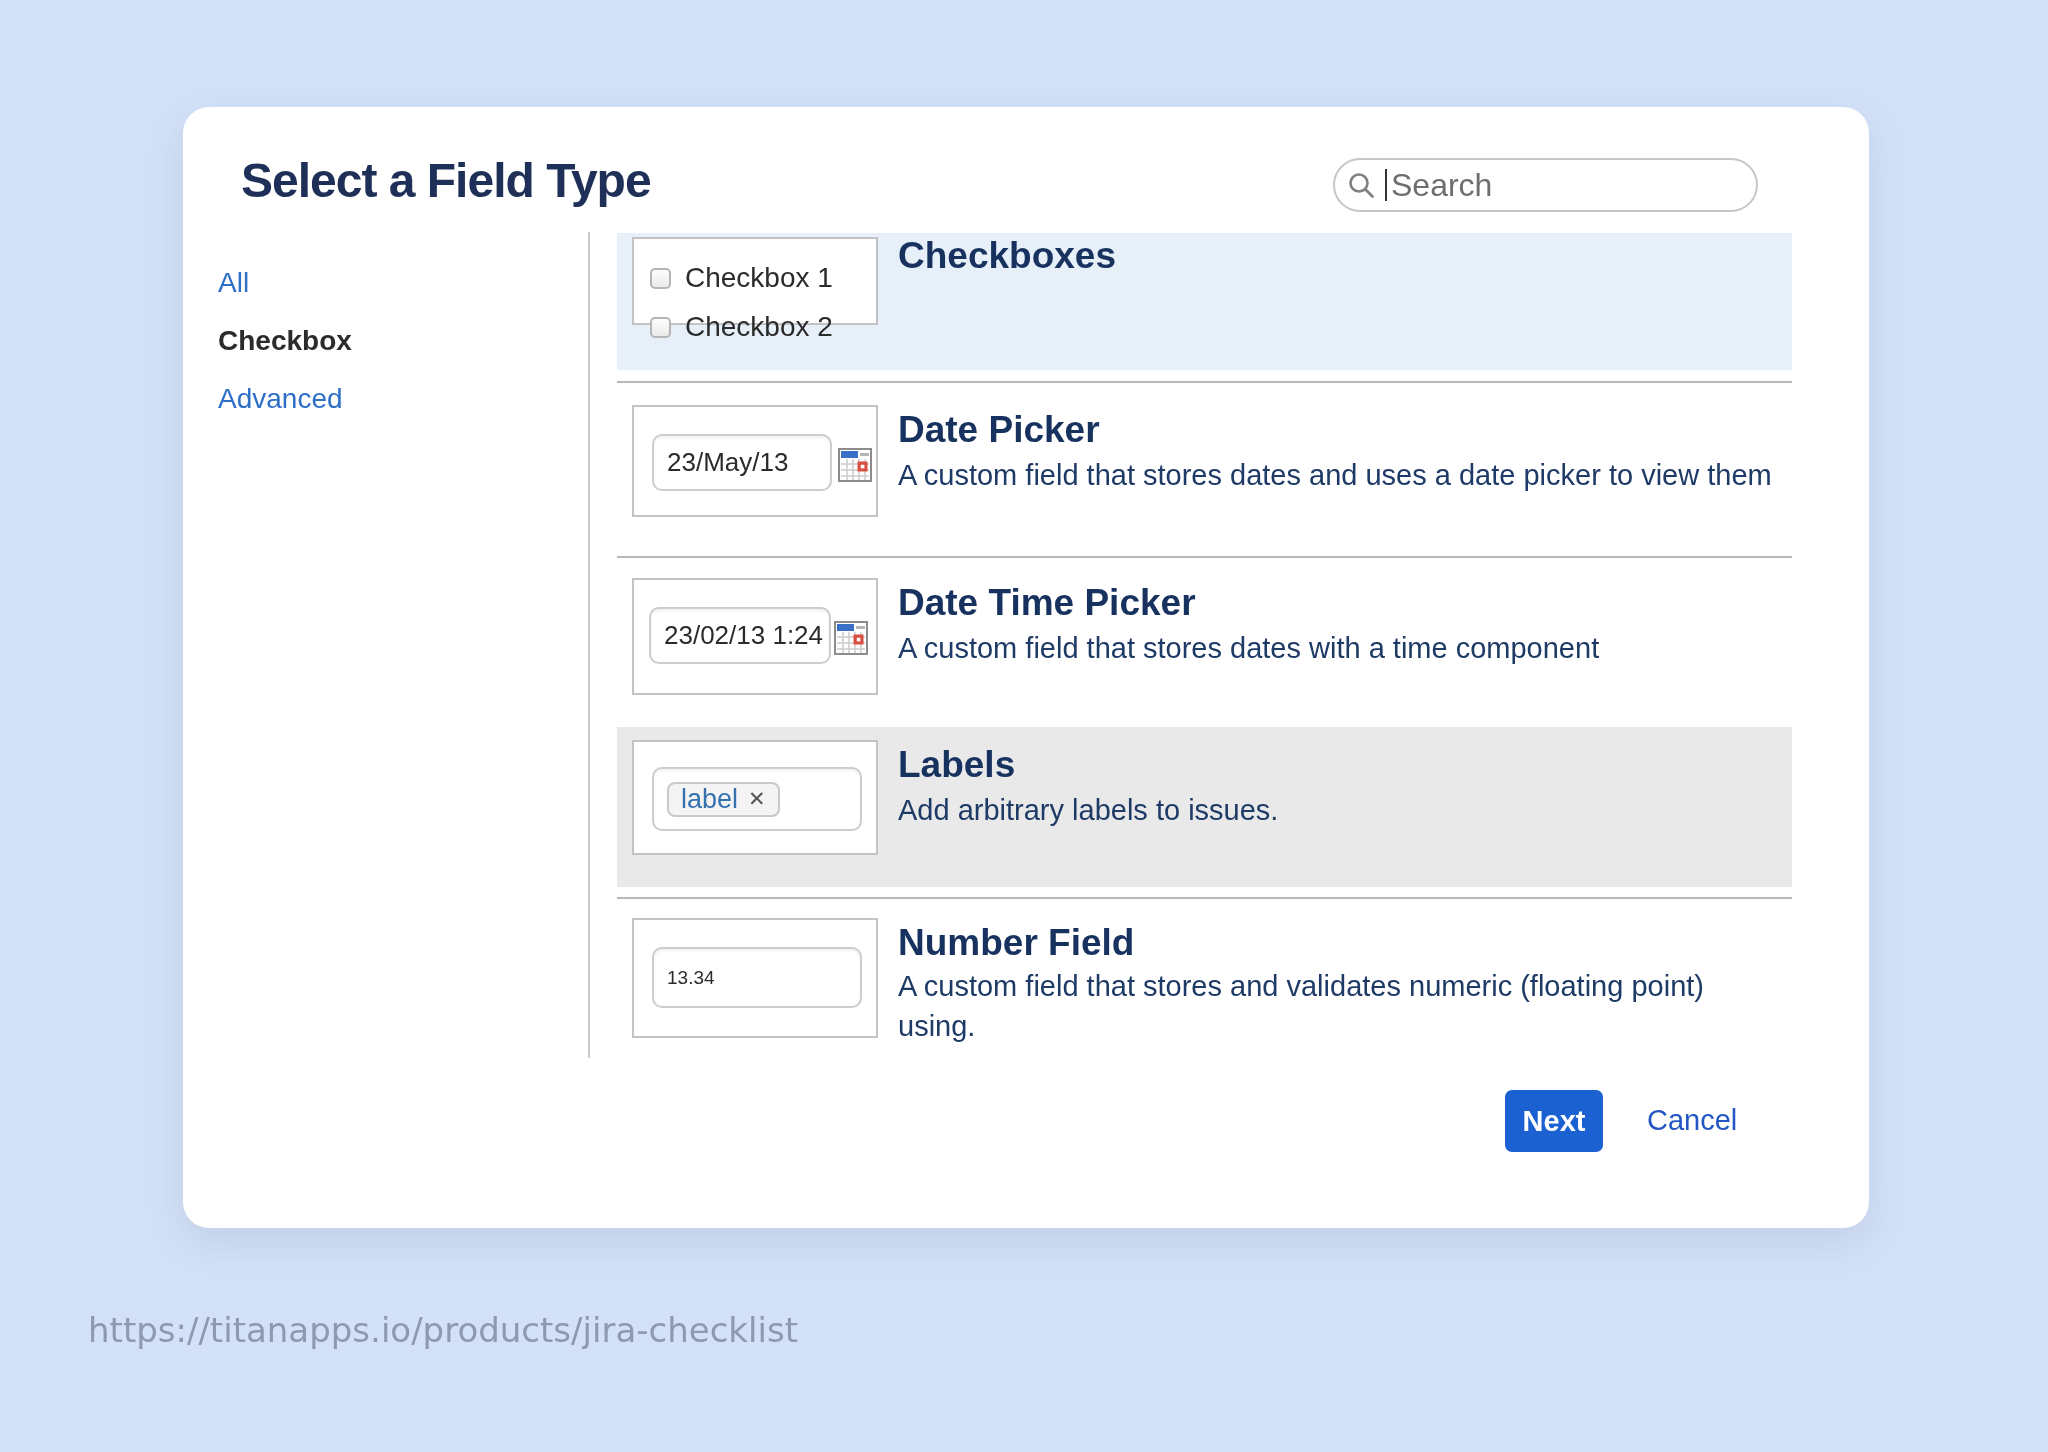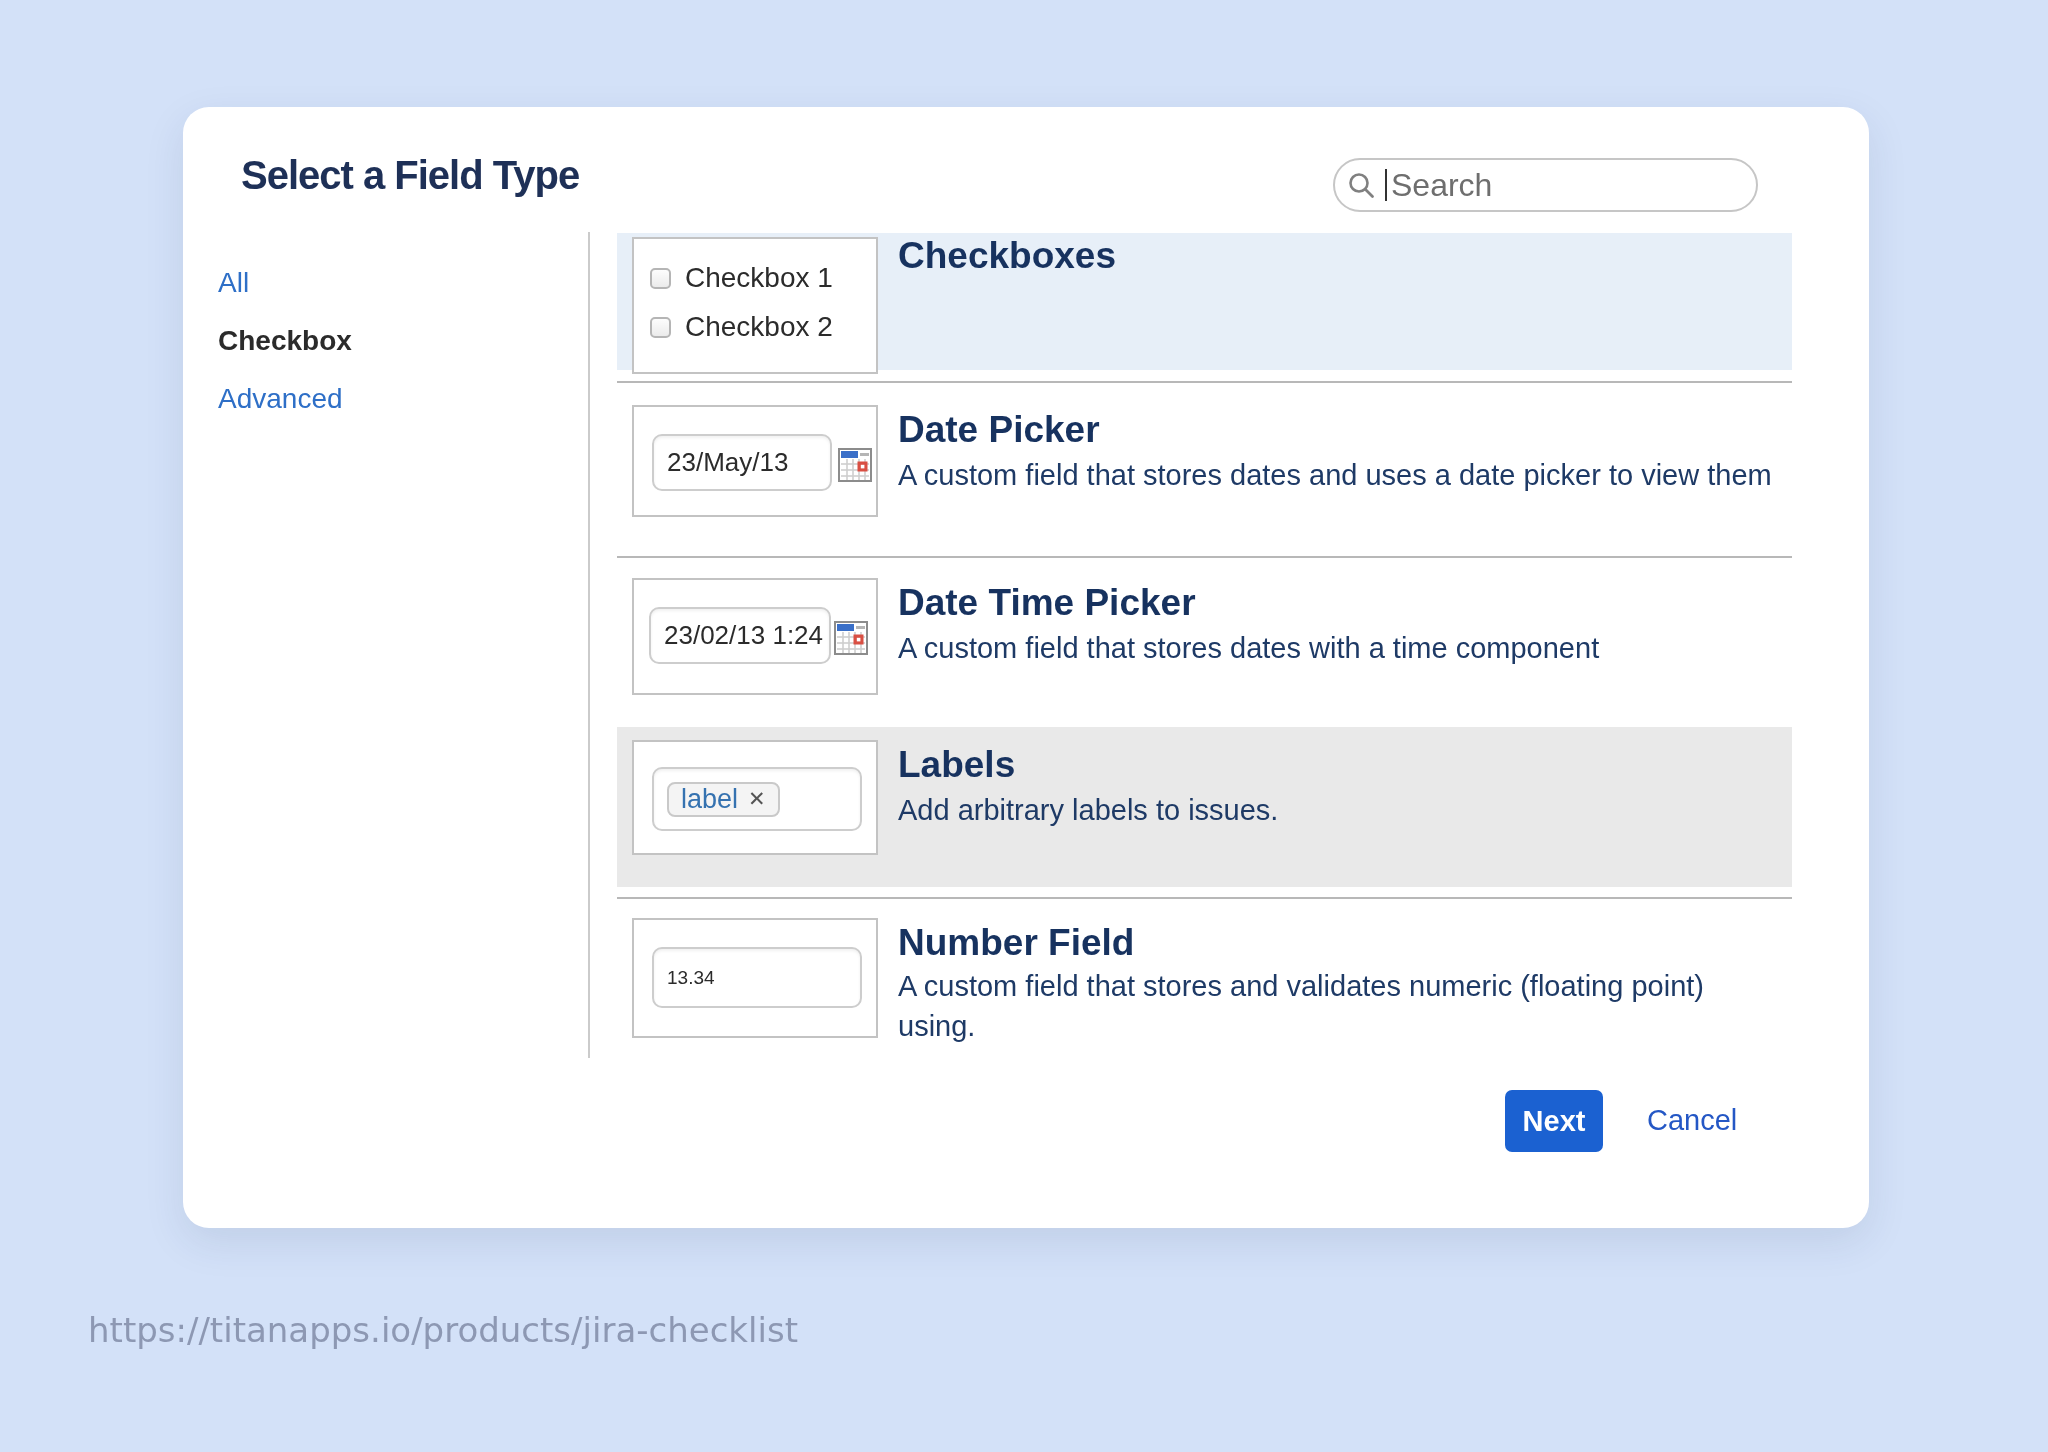--- a/index.html
+++ b/index.html
@@ -2,21 +2,21 @@
 <html><head>
 <meta charset="utf-8">
 <style>
   html,body{margin:0;padding:0;}
   body{font-family:"Liberation Sans","DejaVu Sans",sans-serif;}
   .stage{position:relative;width:2048px;height:1452px;background:#d3e1f8;overflow:hidden;}
 
   .card{position:absolute;left:183px;top:107px;width:1686px;height:1121px;background:#ffffff;
         border-radius:26px;box-shadow:0 14px 40px rgba(30,50,90,.10);}
 
-  .dialog-title{position:absolute;left:58px;top:46px;margin:0;font-size:40px;font-weight:700;
+  .dialog-title{position:absolute;left:58px;top:46px;margin:0;font-size:48px;font-weight:700;
         letter-spacing:-1px;color:#1e3057;}
 
   
   .search{position:absolute;left:1150px;top:51px;width:425px;height:54px;}
   .search input{width:100%;height:100%;box-sizing:border-box;border:2px solid #c6c6c6;border-radius:28px;
         padding:0 20px 0 56px;font-size:32px;color:#444;outline:none;background:#fff;
         font-family:"Liberation Sans","DejaVu Sans",sans-serif;}
   .search input::placeholder{color:#6e6e6e;opacity:1;}
   .search .mag{position:absolute;left:14px;top:13px;width:28px;height:28px;}
   .search .caret{position:absolute;left:52px;top:11px;width:2px;height:32px;background:#333;}
@@ -84,21 +84,21 @@
       <a class="side-item side-link" style="top:160px;">All</a>
       <span class="side-item side-active" style="top:218px;">Checkbox</span>
       <a class="side-item side-link" style="top:276px;">Advanced</a>
     </nav>
 
     <div class="vline"></div>
 
     <div class="rows">
 
       <section class="row blue" style="top:126px;height:137px;">
-        <div class="pbox" style="top:4px;height:137px;">
+        <div class="pbox" style="top:4px;height:88px;">
           <div class="cbline" style="top:23px;">
             <span class="cb"></span>
             <span class="cbtext">Checkbox 1</span>
           </div>
           <div class="cbline" style="top:72px;">
             <span class="cb"></span>
             <span class="cbtext">Checkbox 2</span>
           </div>
         </div>
         <h2 class="rowtitle" style="top:2px;">Checkboxes</h2>

